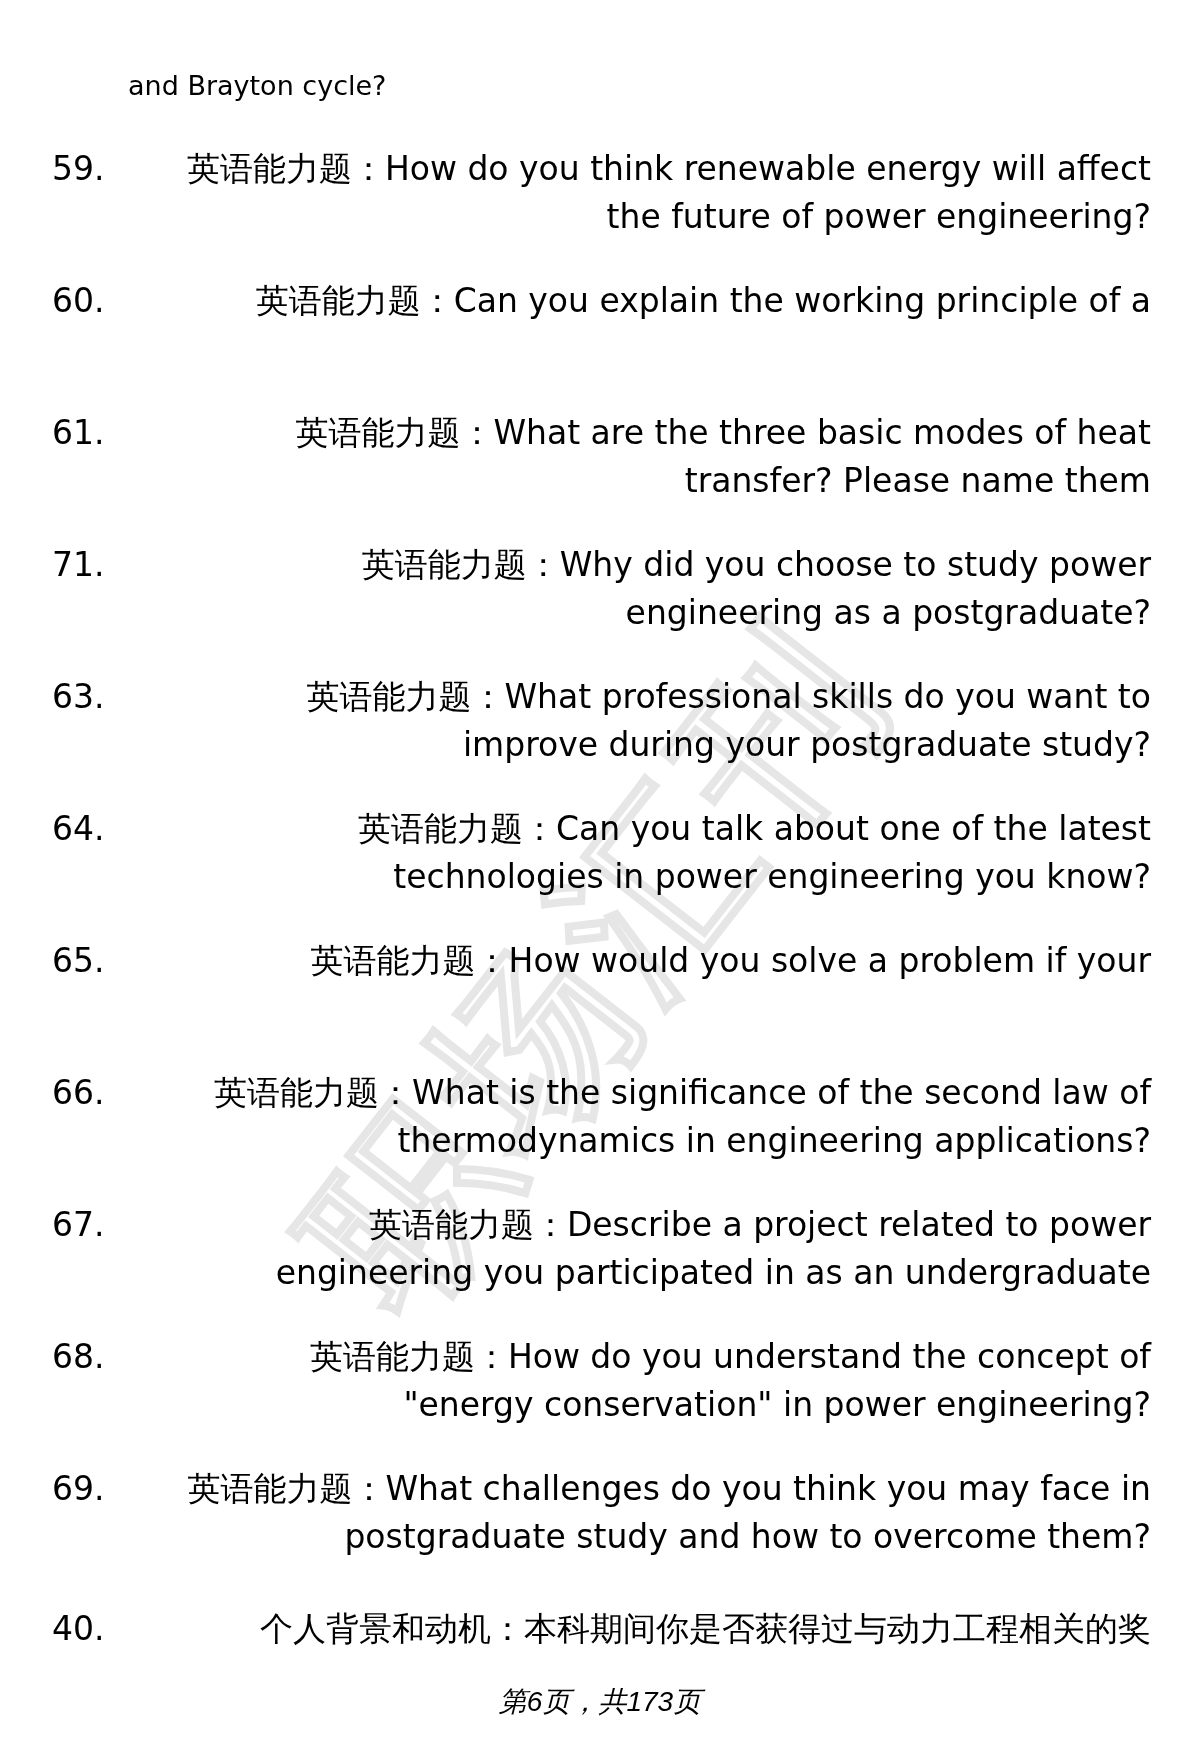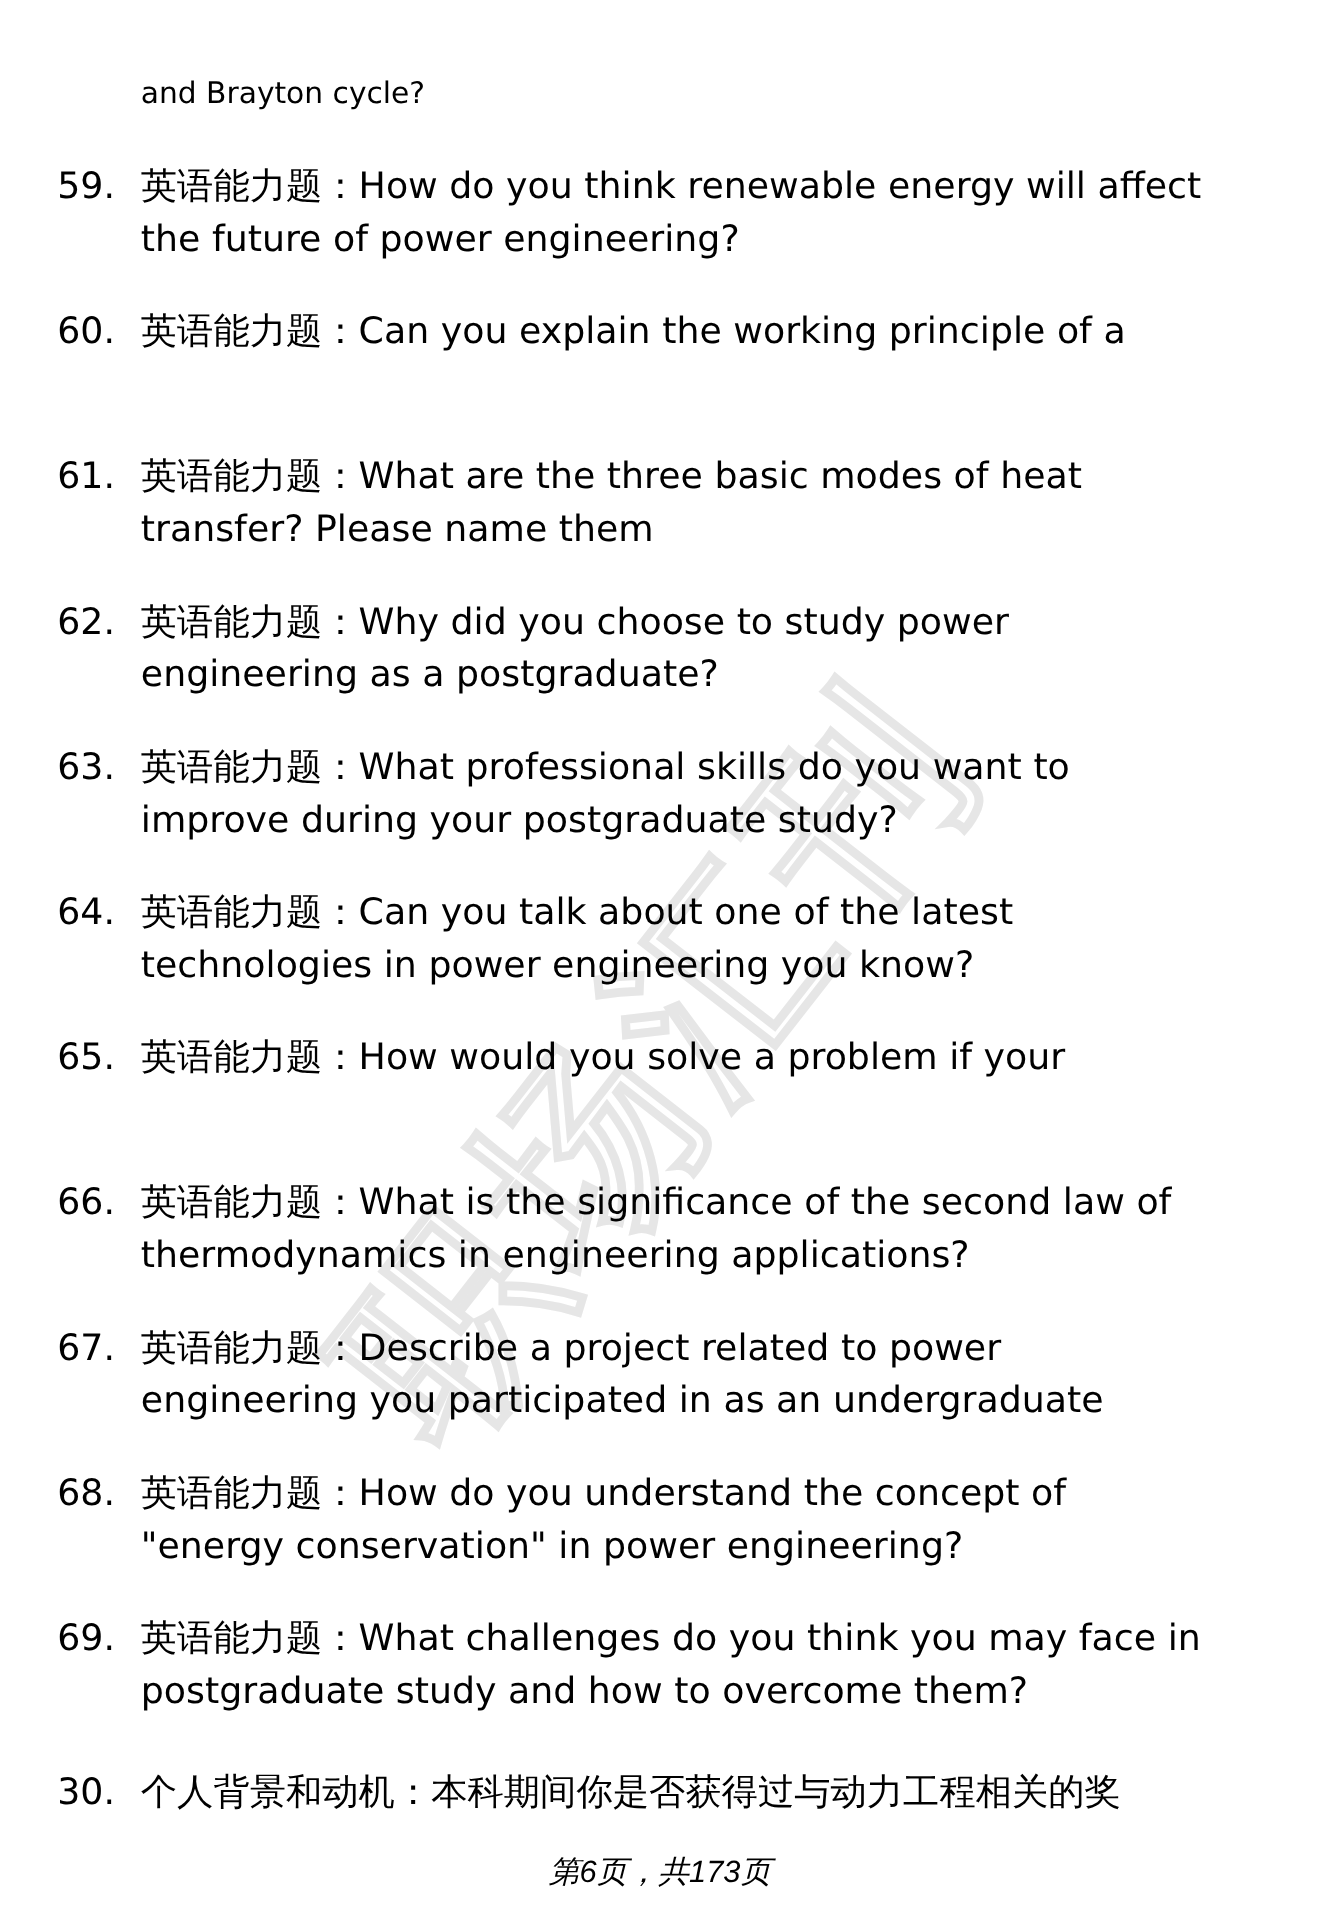--- a/index.html
+++ b/index.html
@@ -13,21 +13,21 @@
     font-size: 190px; font-weight: bold; color: #ececec; letter-spacing: 10px;
     white-space: nowrap; pointer-events: none; user-select: none;
     -webkit-text-stroke: 2px #e6e6e6; color: transparent;
   }
   .page { position: absolute; left: 0; top: 0; width: 1200px; height: 1755px; }
   .cont {
     position: absolute; left: 128px; top: 62px; font-size: 27px; line-height: 48px; white-space: nowrap;
   }
   .item { position: absolute; left: 0; width: 1200px; font-size: 33px; line-height: 48px; }
   .num { position: absolute; left: 52px; top: 0; white-space: nowrap; }
-  .text { position: absolute; left: 128px; top: 0; width: 1040px; }
+  .text { position: absolute; left: 111px; top: 0; width: 1040px; text-align: right; }
   .text .line { display: block; white-space: nowrap; }
   .footer {
     position: absolute; left: 0; width: 1200px; top: 1684px; text-align: center;
     font-size: 28px; line-height: 36px; font-family: "Liberation Sans", sans-serif; font-style: italic;
   }
 </style>
 </head>
 <body>
 
 <div class="watermark">职场汇刊</div>
@@ -52,21 +52,21 @@
 
   <div class="item" style="top:409px">
     <span class="num">61.</span>
     <div class="text">
       <span class="line">英语能力题：What are the three basic modes of heat</span>
       <span class="line">transfer? Please name them</span>
     </div>
   </div>
 
   <div class="item" style="top:541px">
-    <span class="num">62.</span>
+    <span class="num">71.</span>
     <div class="text">
       <span class="line">英语能力题：Why did you choose to study power</span>
       <span class="line">engineering as a postgraduate?</span>
     </div>
   </div>
 
   <div class="item" style="top:673px">
     <span class="num">63.</span>
     <div class="text">
       <span class="line">英语能力题：What professional skills do you want to</span>
@@ -115,20 +115,20 @@
 
   <div class="item" style="top:1465px">
     <span class="num">69.</span>
     <div class="text">
       <span class="line">英语能力题：What challenges do you think you may face in</span>
       <span class="line">postgraduate study and how to overcome them?</span>
     </div>
   </div>
 
   <div class="item" style="top:1605px">
-    <span class="num">30.</span>
+    <span class="num">40.</span>
     <div class="text">
       <span class="line">个人背景和动机：本科期间你是否获得过与动力工程相关的奖</span>
     </div>
   </div>
 
   <div class="footer">第6页，共173页</div>
 </div>
 
 </body></html>

